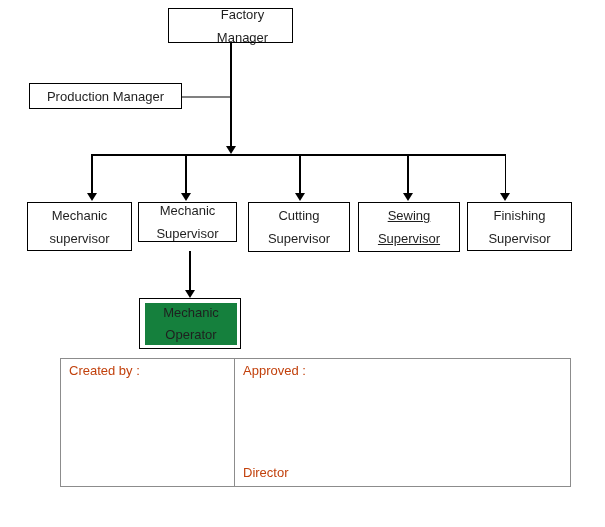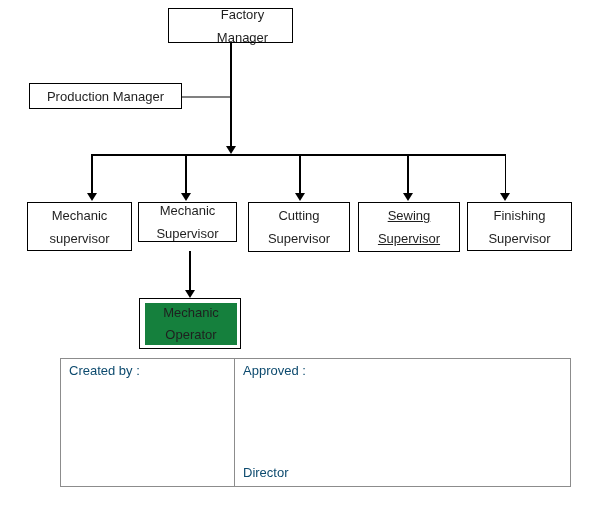--- a/index.html
+++ b/index.html
@@ -58,21 +58,21 @@
   }
   
   .signoff {
     position: absolute;
     left: 60px; top: 358px;
     width: 511px; height: 129px;
     box-sizing: border-box;
     border: 1.5px solid #8C8C8C;
     display: grid;
     grid-template-columns: 174px 173px 1fr;
-    color: #0c4a6e;
+    color: #c2410c;
     font-size: 13px;
   }
   .signoff-cell {
     box-sizing: border-box;
     border-right: 1.5px solid #8C8C8C;
     display: flex;
     flex-direction: column;
     justify-content: space-between;
     padding: 4px 8px 6px 8px;
   }

